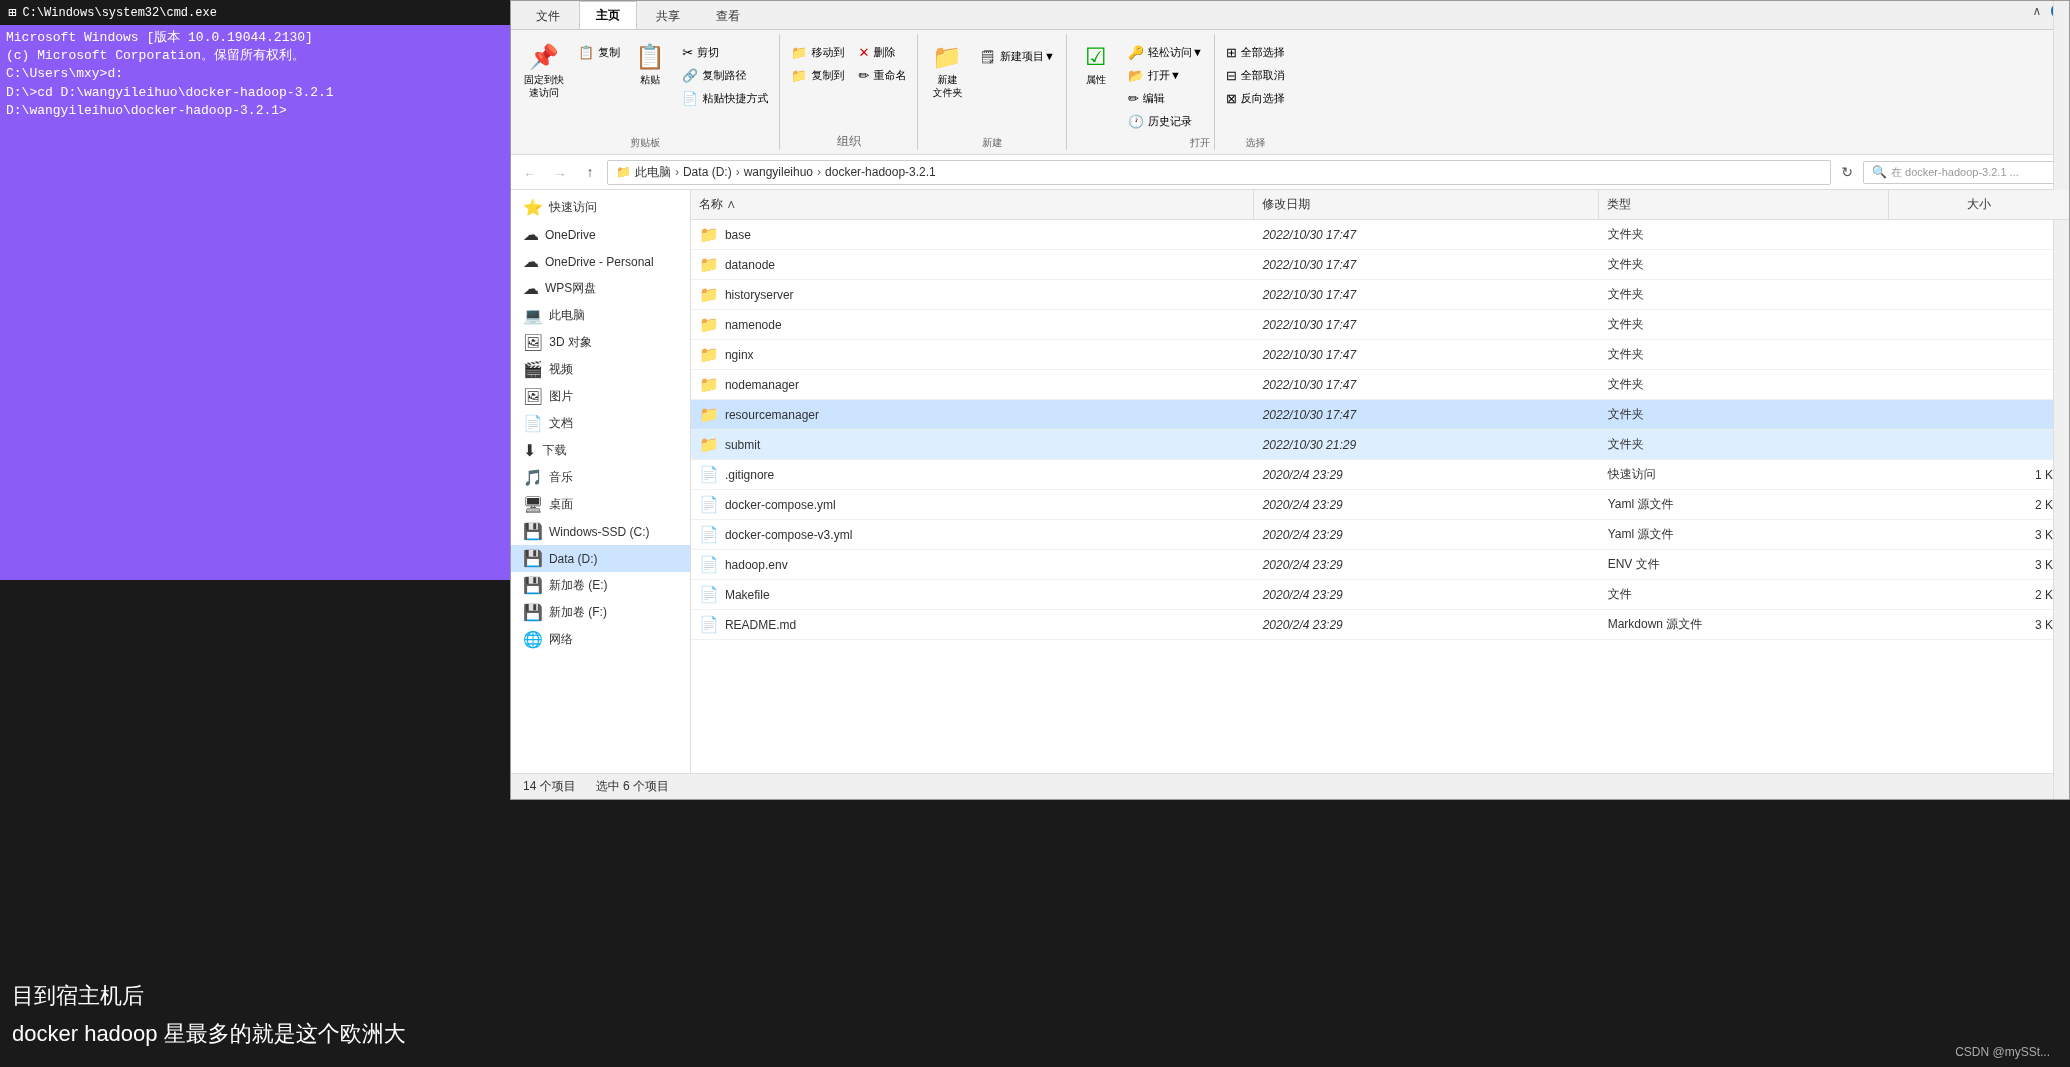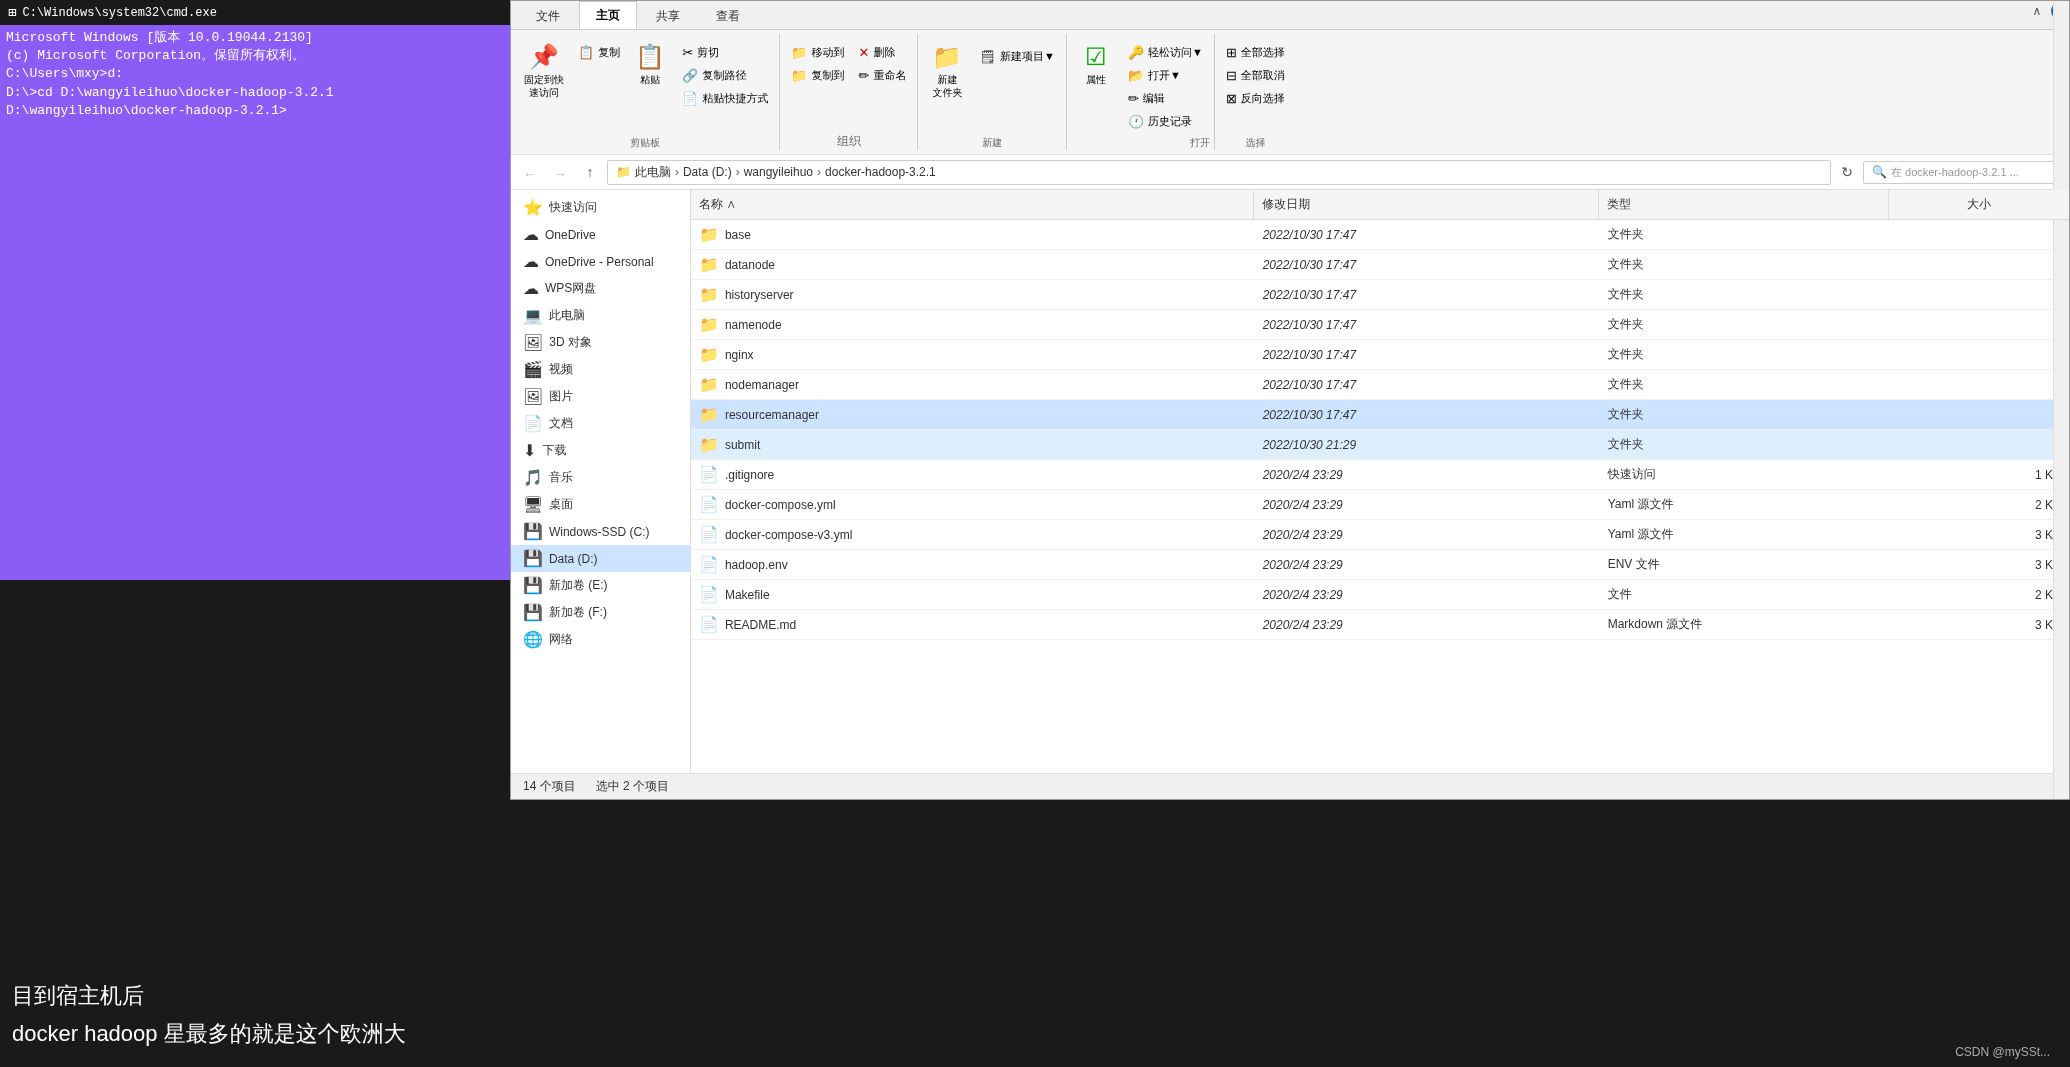--- a/index.html
+++ b/index.html
@@ -697,19 +697,19 @@
       <div class="file-cell-size">3 KB</div>
     </div>
         </div>
     </div>
 
     <div class="right-scrollbar"></div>
   </div>
 
   <div class="status-bar">
     <span>14 个项目</span>
-    <span>选中 2 个项目</span>
+    <span>选中 6 个项目</span>
   </div>
 </div>
 
 <div class="csdn-watermark">
   <span>CSDN @mySSt...</span>
 </div>
 
 </body></html>

